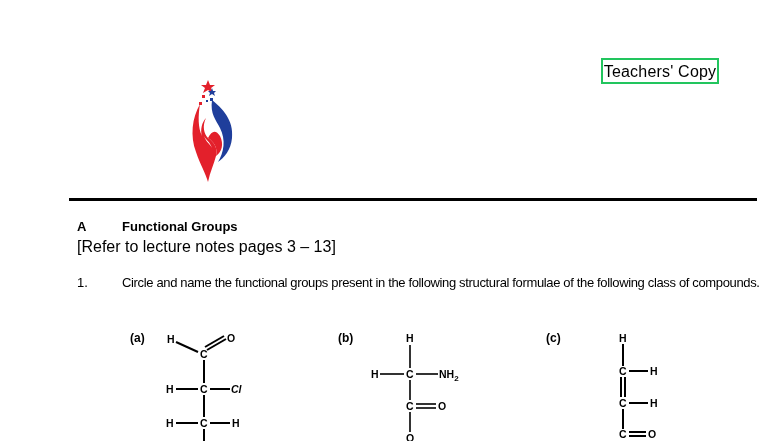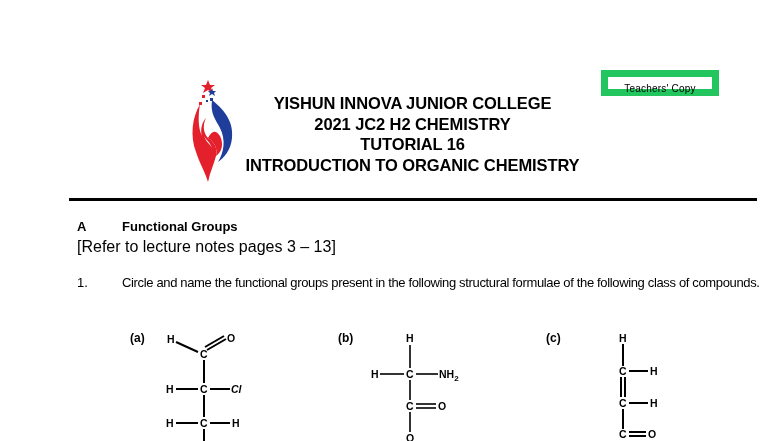--- a/index.html
+++ b/index.html
@@ -12,25 +12,25 @@
       height: 441px;
       overflow: hidden;
       position: relative;
       font-family: "Liberation Sans", "DejaVu Sans", sans-serif;
       color: #000;
     }
     .page { position: absolute; left: 0; top: 0; width: 784px; height: 441px; }
 
     .teachers-copy {
       position: absolute;
-      left: 601px; top: 70px;
+      left: 601px; top: 58px;
       width: 118px; height: 26px;
-      border: 7px solid #22c55e;
+      border: 2px solid #22c55e;
       box-sizing: border-box;
-      font-size: 10px;
+      font-size: 16px;
       line-height: 24px;
       text-align: center;
       letter-spacing: 0.2px;
     }
 
     .logo {
       position: absolute;
       left: 188px; top: 78px;
       width: 50px; height: 106px;
     }
@@ -109,26 +109,20 @@
     <rect x="11" y="24" width="3" height="3" fill="#e3202b"></rect>
     <rect x="22" y="20" width="3" height="3" fill="#1f3e9b"></rect>
 
     <path d="M24,22 C34,30 46,42 44,60 C43,72 36,80 30,84 C36,74 38,62 32,50 C28,42 22,36 24,22 Z" fill="#1f3e9b"></path>
 
     <path d="M12,26 C4,40 2,58 8,74 C12,86 18,96 20,104 C22,94 26,86 28,78 C30,70 26,64 20,60 C16,56 14,48 18,40 C14,44 12,52 14,58 C10,50 10,38 12,26 Z" fill="#e3202b"></path>
     <path d="M20,60 C26,64 30,70 28,78 C34,74 36,66 32,58 C28,52 24,52 20,60 Z" fill="#e3202b"></path>
     <path d="M16,58 C18,62 22,64 24,70 C22,66 18,64 16,58 Z" fill="#ffffff"></path>
   </svg>
 
-  <div class="title-block">
-    <span class="title-line">YISHUN INNOVA JUNIOR COLLEGE</span>
-    <span class="title-line">2021 JC2 H2 CHEMISTRY</span>
-    <span class="title-line">TUTORIAL 16</span>
-    <span class="title-line">INTRODUCTION TO ORGANIC CHEMISTRY</span>
-  </div>
 
   <div class="rule"></div>
 
   <div class="section-head">
     <span class="section-letter">A</span><span>Functional Groups</span>
   </div>
   <div class="section-ref">[Refer to lecture notes pages 3 – 13]</div>
 
   <div class="question">
     <span class="q-num">1.</span>

